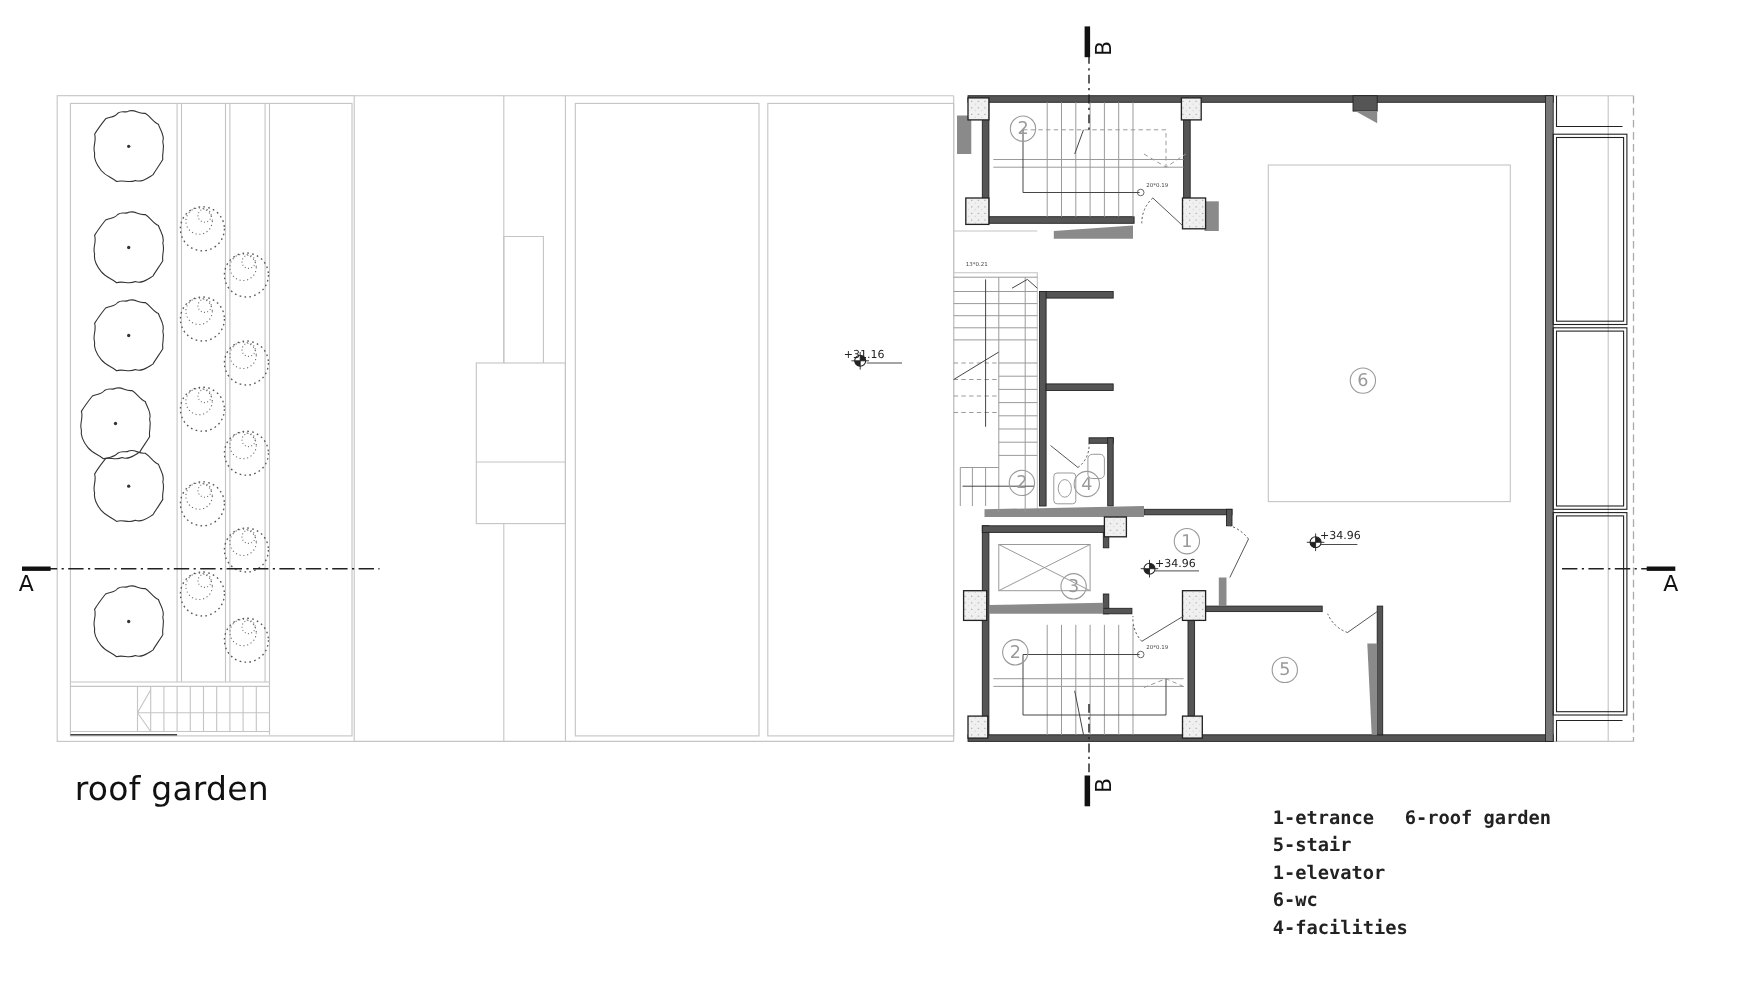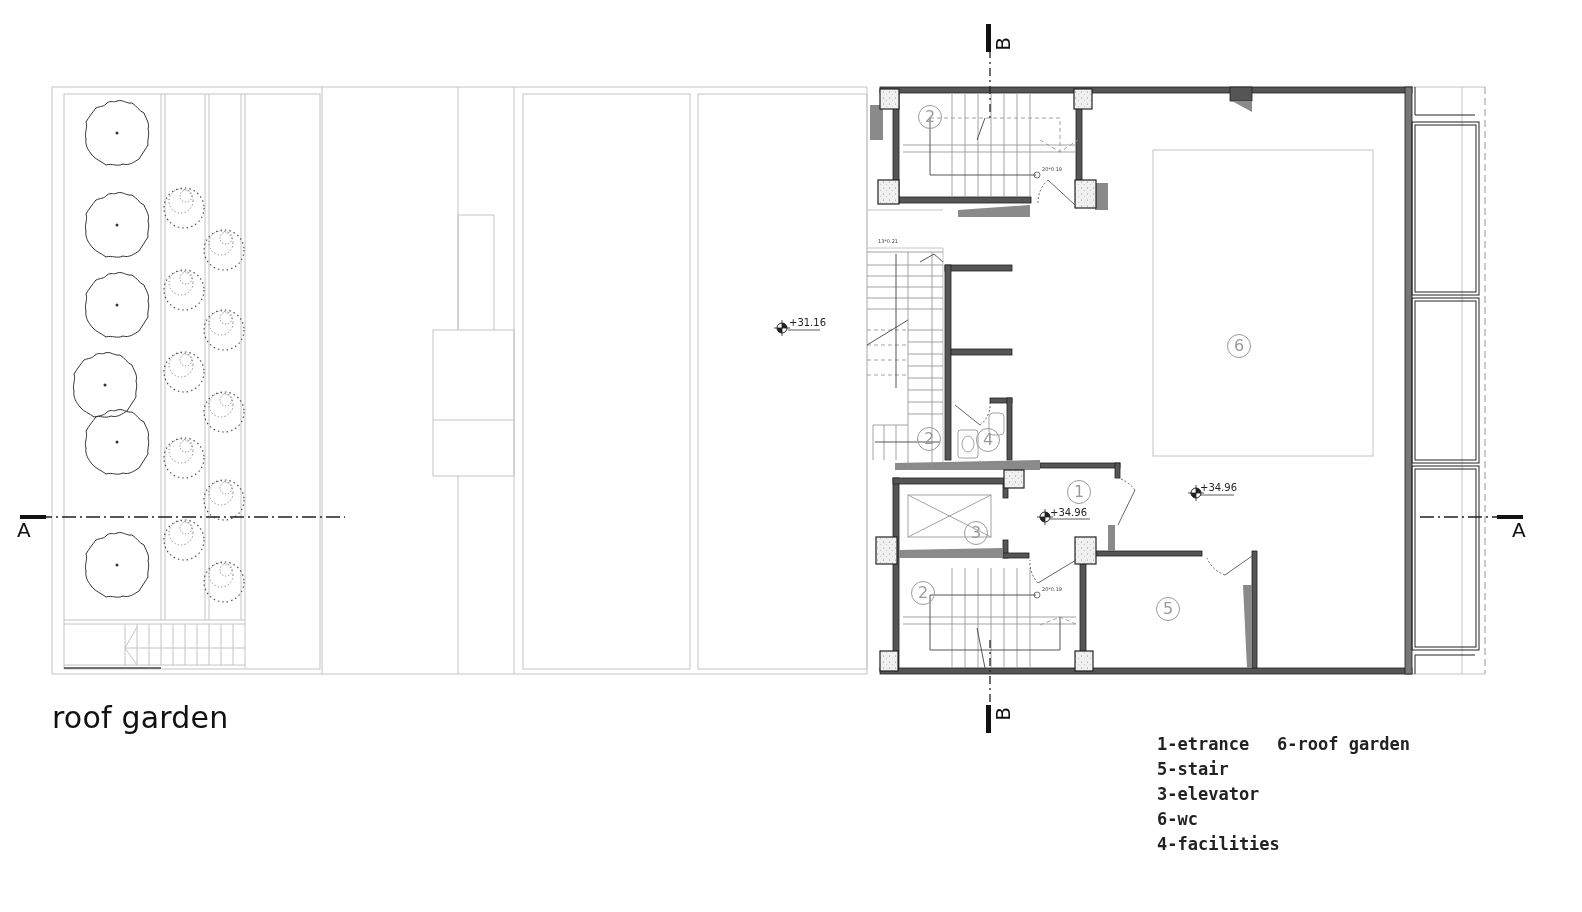--- a/index.html
+++ b/index.html
@@ -1,18 +1,18 @@
 <!DOCTYPE html>
 <html><head>
 <meta charset="utf-8">
 <style>
   html,body{margin:0;padding:0;background:#ffffff;}
   body{width:1582px;height:912px;position:relative;overflow:hidden;font-family:"DejaVu Sans",sans-serif;}
   #plan{position:absolute;left:0;top:0;width:1582px;height:912px;}
-  .title{position:absolute;left:52px;top:700px;font-family:"DejaVu Sans",sans-serif;font-size:30px;color:#111;letter-spacing:0.2px;}
+  .title{position:absolute;left:68px;top:700px;font-family:"DejaVu Sans",sans-serif;font-size:30px;color:#111;letter-spacing:0.2px;}
   .legend{position:absolute;font-family:"DejaVu Sans Mono",monospace;font-size:17px;color:#222;line-height:25px;}
   .legend.c1{left:1157px;top:732px;font-weight:bold;}
   .legend.c2{left:1277px;top:732px;font-weight:bold;}
   .legend div{white-space:pre;}
   .sec-label{position:absolute;font-family:"DejaVu Sans",sans-serif;font-size:20px;color:#111;}
   .elev{position:absolute;font-family:"DejaVu Sans",sans-serif;font-size:10px;color:#222;}
   .roomnum{position:absolute;width:22px;height:22px;border:1.3px solid #9a9a9a;border-radius:50%;color:#9a9a9a;font-size:16px;line-height:22px;text-align:center;font-family:"DejaVu Sans",sans-serif;}
   .tiny{position:absolute;font-family:"DejaVu Sans",sans-serif;font-size:5px;color:#444;}
 </style>
 </head>
@@ -296,21 +296,21 @@
   </g>
   <rect x="986" y="24" width="5" height="28" fill="#111"></rect>
   <rect x="986" y="705" width="5" height="28" fill="#111"></rect>
 </svg>
 
 <div class="sec-label" style="left:17px;top:518px;">A</div>
 <div class="sec-label" style="left:1512px;top:518px;">A</div>
 <div class="sec-label" style="left:996px;top:32px;transform:rotate(-90deg);">B</div>
 <div class="sec-label" style="left:996px;top:702px;transform:rotate(-90deg);">B</div>
 
-<div class="elev" style="left:789px;top:317px;text-align:right;">+31.16</div>
+<div class="elev" style="left:767px;top:317px;text-align:right;">+31.16</div>
 <div class="elev" style="left:1050px;top:507px;">+34.96</div>
 <div class="elev" style="left:1200px;top:482px;">+34.96</div>
 
 <div class="tiny" style="left:1042px;top:166px;">20*0.19</div>
 <div class="tiny" style="left:1042px;top:586px;">20*0.19</div>
 <div class="tiny" style="left:878px;top:238px;">13*0.21</div>
 
 <div class="roomnum" style="left:918px;top:105px;">2</div>
 <div class="roomnum" style="left:917px;top:427px;">2</div>
 <div class="roomnum" style="left:911px;top:581px;">2</div>
@@ -318,19 +318,19 @@
 <div class="roomnum" style="left:964px;top:521px;">3</div>
 <div class="roomnum" style="left:976px;top:428px;">4</div>
 <div class="roomnum" style="left:1156px;top:597px;">5</div>
 <div class="roomnum" style="left:1227px;top:334px;">6</div>
 
 <div class="title">roof garden</div>
 
 <div class="legend c1">
   <div>1-etrance</div>
   <div>5-stair</div>
-  <div>3-elevator</div>
+  <div>1-elevator</div>
   <div>6-wc</div>
   <div>4-facilities</div>
 </div>
 <div class="legend c2">
   <div>6-roof garden</div>
 </div>
 
 </body></html>

